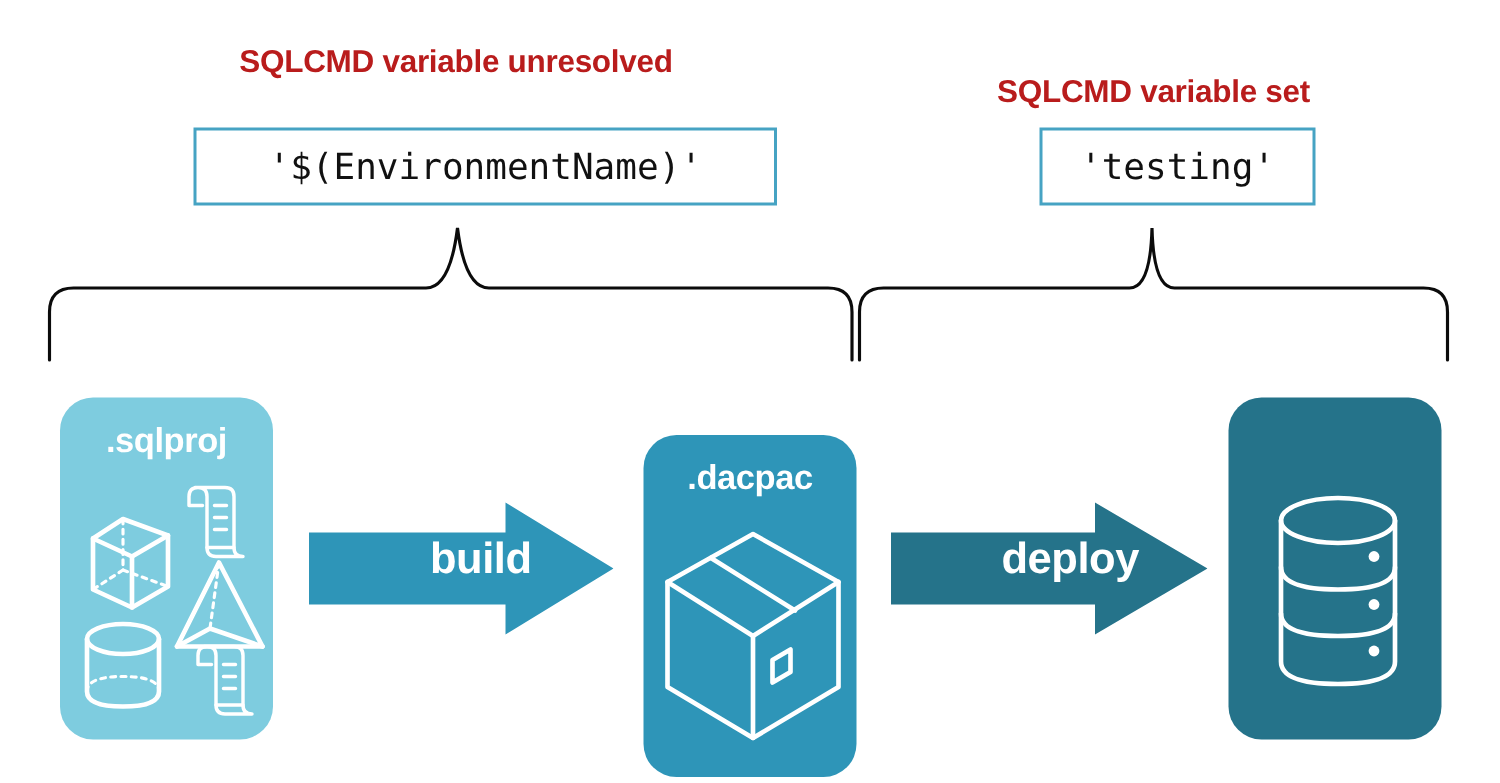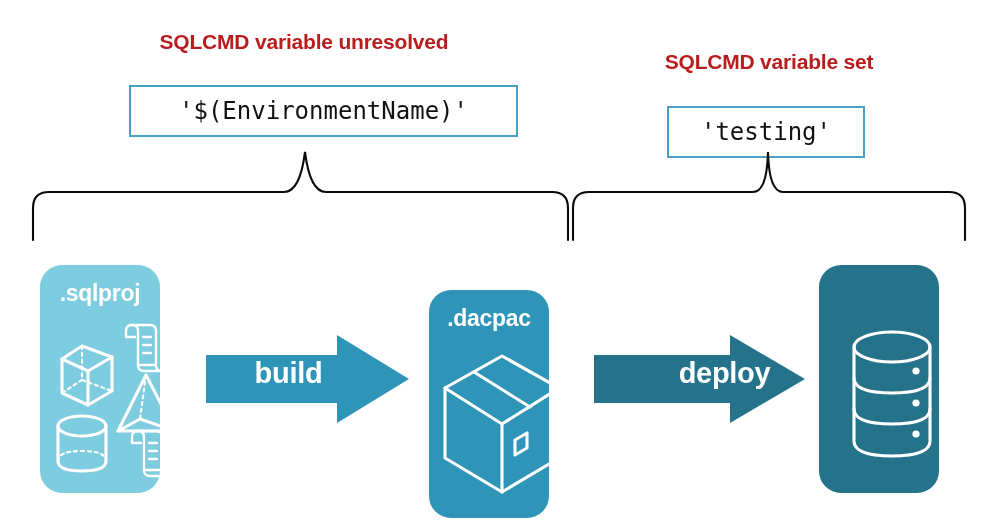--- a/index.html
+++ b/index.html
@@ -46,21 +46,21 @@
     border: 2px solid #46A3C3;
     display: flex;
     align-items: center;
     justify-content: center;
     font-family: "DejaVu Sans Mono", "Liberation Mono", monospace;
     font-size: 24px;
     color: #111111;
     white-space: nowrap;
   }
   #code-box-left  { left: 129px; top: 85px; width: 389px; height: 52px; }
-  #code-box-right { left: 667px; top: 85px; width: 198px; height: 52px; margin-top: 21px; }
+  #code-box-right { left: 693px; top: 85px; width: 184px; height: 52px; }
 
   
   .brace-svg {
     position: absolute;
     top: 150px;
     height: 92px;
     overflow: visible;
   }
   #brace-left  { left: 28px;  width: 545px; }
   #brace-right { left: 568px; width: 402px; }
@@ -68,21 +68,21 @@
     fill: none;
     stroke: #0b0b0b;
     stroke-width: 2.1;
     stroke-linecap: round;
   }
 
   
   .artifact {
     position: absolute;
     top: 265px;
-    width: 120px;
+    width: 142px;
     height: 228px;
     border-radius: 22px;
     overflow: hidden;
   }
   #box-sqlproj  { left: 40px;  background: #7ECCDF; }
   #box-dacpac   { left: 429px; background: #2E95B8; margin-top: 25px; }
   #box-database { left: 819px; background: #25738A; }
 
   .artifact-label {
     position: absolute;
@@ -121,23 +121,24 @@
   .arrow-label {
     position: absolute;
     top: 359px;
     color: #ffffff;
     font-family: "Liberation Sans", sans-serif;
     font-weight: bold;
     font-size: 29px;
     letter-spacing: -0.3px;
     line-height: 1;
     white-space: nowrap;
+    padding-left: 32px;
   }
   #arrow-build-label  { left: 206px; width: 165px; text-align: center; }
-  #arrow-deploy-label { left: 594px; width: 175px; text-align: center; margin-left: 43px; }
+  #arrow-deploy-label { left: 594px; width: 175px; text-align: center; }
 </style>
 </head>
 <body>
 
 <div class="stage">
 
   <div class="heading" id="heading-left">SQLCMD variable unresolved</div>
 
   <div class="heading" id="heading-right">SQLCMD variable set</div>
 

